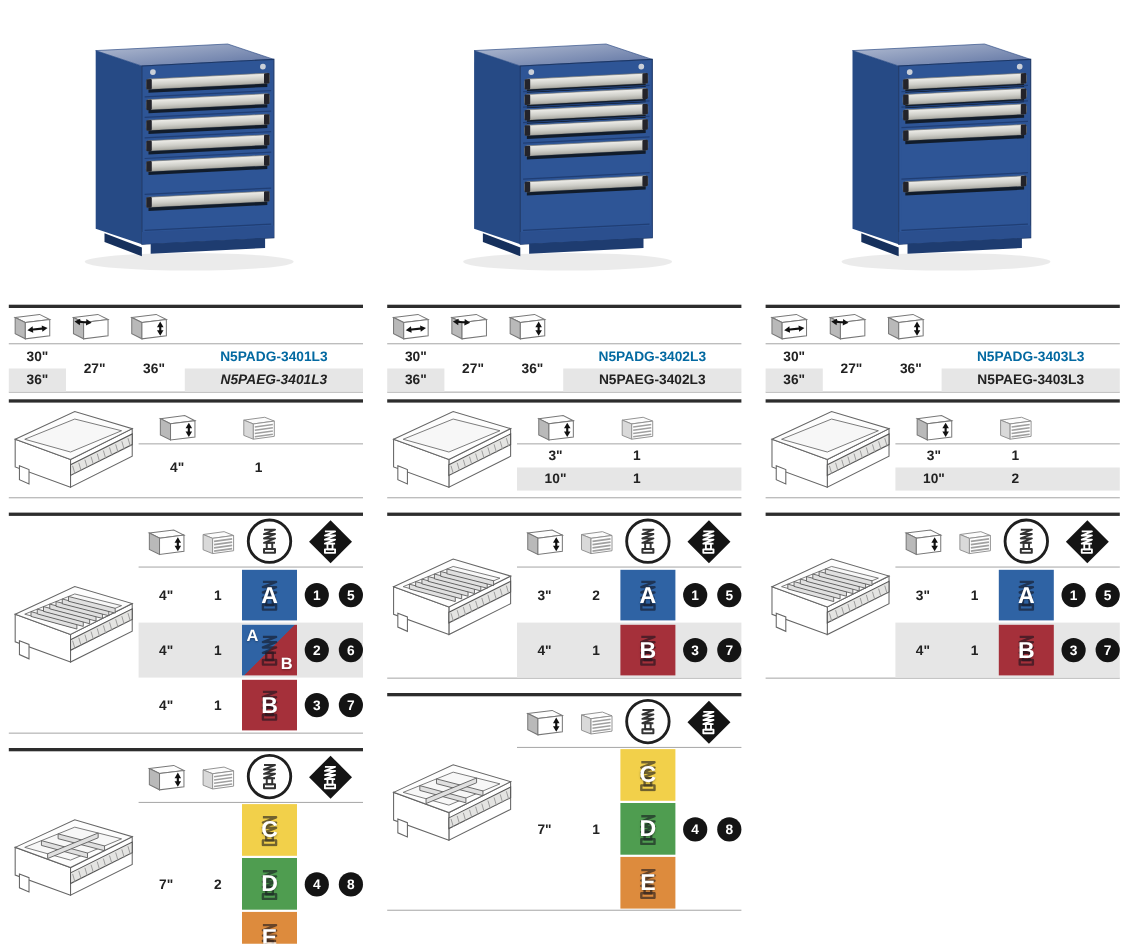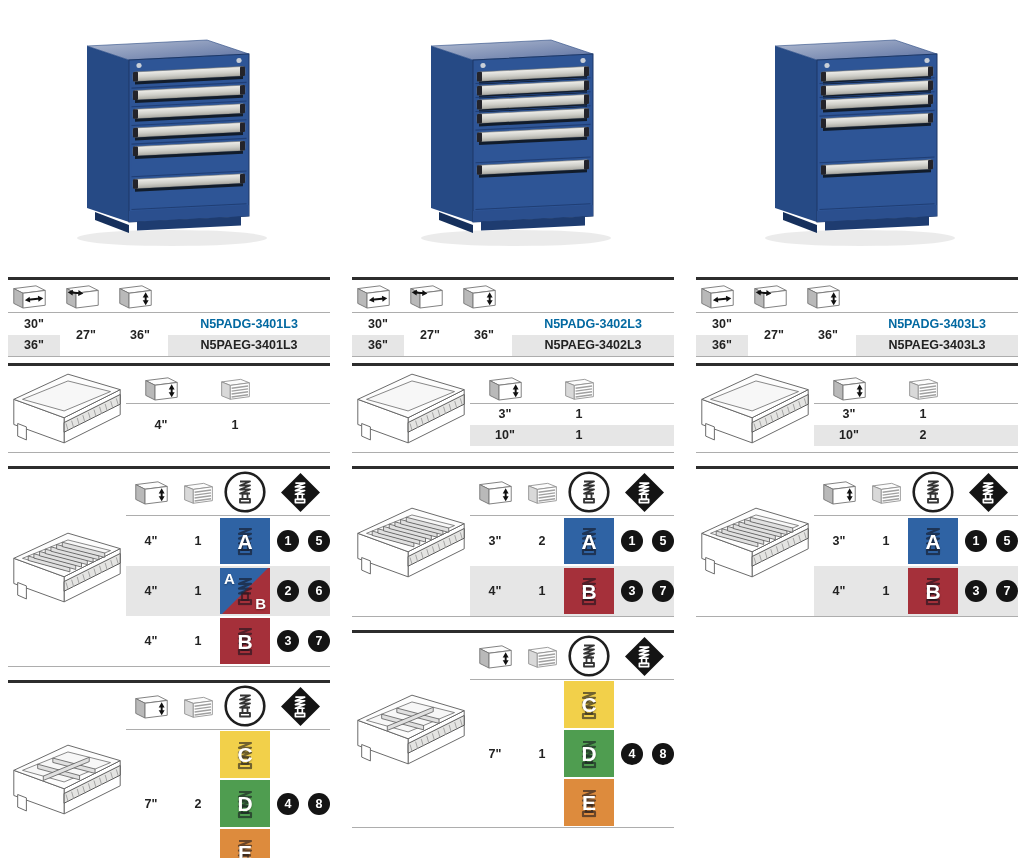--- a/index.html
+++ b/index.html
@@ -149,21 +149,21 @@
               </g>
             </svg>
           </span>
         </div>
         <div class="dims-grid">
           <div class="cell" style="grid-area: 1 / 1;">30"</div>
           <div class="cell gray" style="grid-area: 2 / 1;">36"</div>
           <div class="cell" style="grid-area: 1 / 2 / 3 / 3;">27"</div>
           <div class="cell" style="grid-area: 1 / 3 / 3 / 4;">36"</div>
           <div class="cell model-link" style="grid-area: 1 / 4;">N5PADG-3401L3</div>
-          <div class="cell gray" style="grid-area: 2 / 4;">N5PAEG-3401L3</div>
+          <div class="cell gray" style="grid-area: 2 / 4; font-style: italic;">N5PAEG-3401L3</div>
         </div>
       </div>
       <div class="section sec plain">
         <div class="sec-flex">
           <div class="art">
             <svg width="120" height="86" viewBox="0 0 122 86">
               <polygon points="58,52 116,23 116,49 58,78" fill="#fff" stroke="#666" stroke-width="1"></polygon>
               <polygon points="6,33 58,52 58,78 6,59" fill="#fff" stroke="#666" stroke-width="1"></polygon>
               <polygon points="6,33 62,7 116,23 58,52" fill="#fdfdfd" stroke="#666" stroke-width="1"></polygon>
               <polygon points="15,33 62,14 106,25 58,45" fill="#f7f7f7" stroke="#666" stroke-width="0.8"></polygon>

